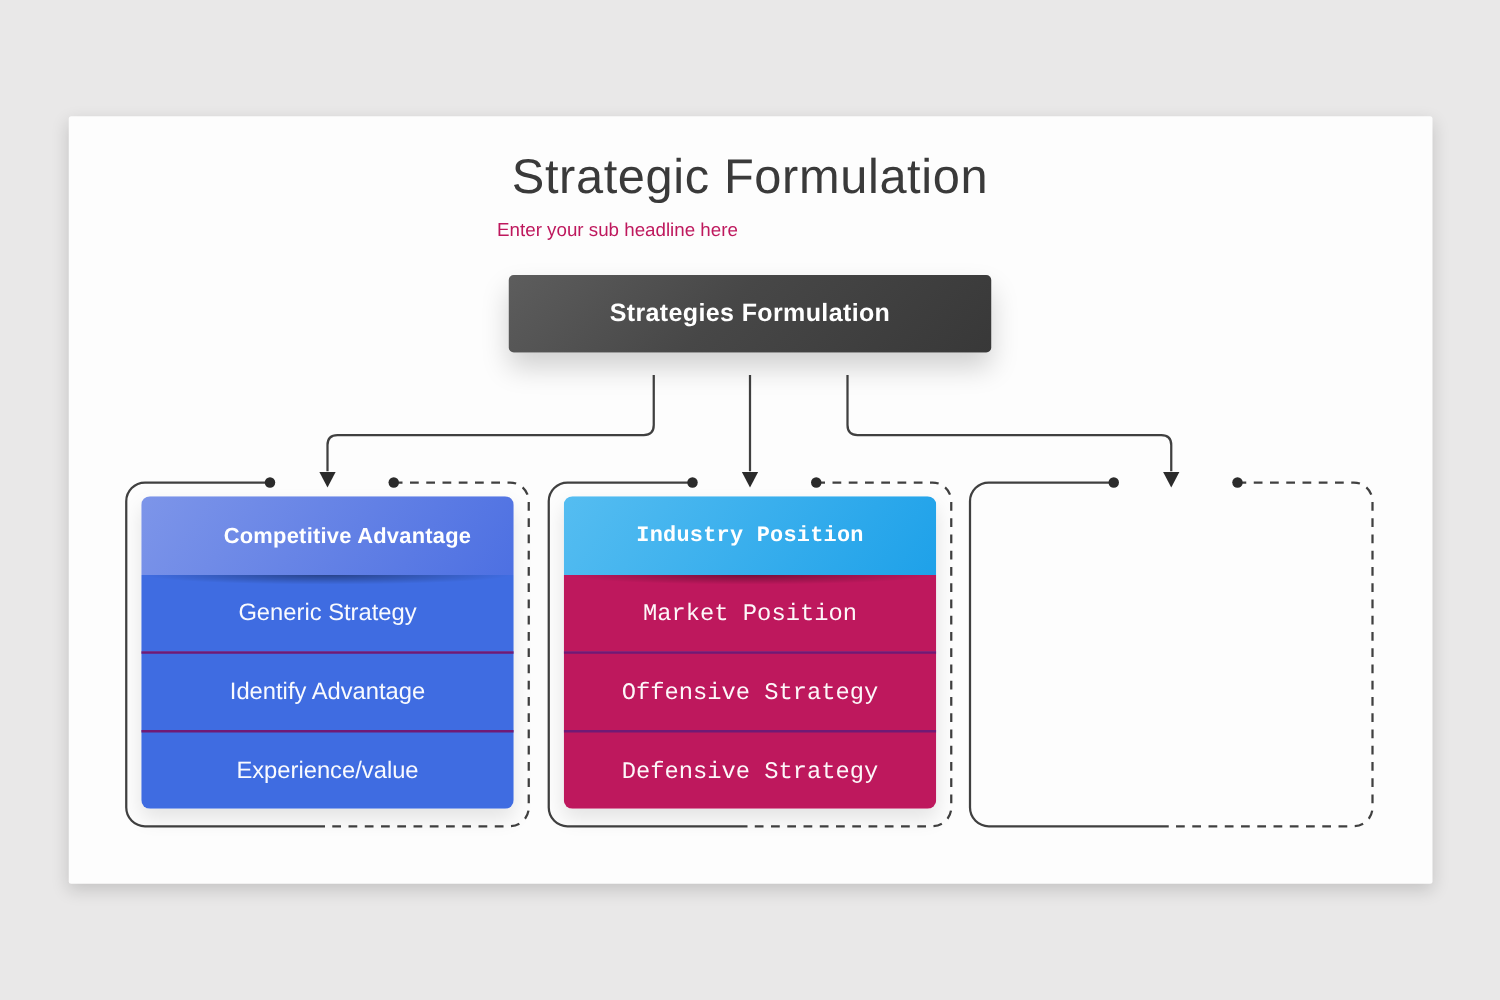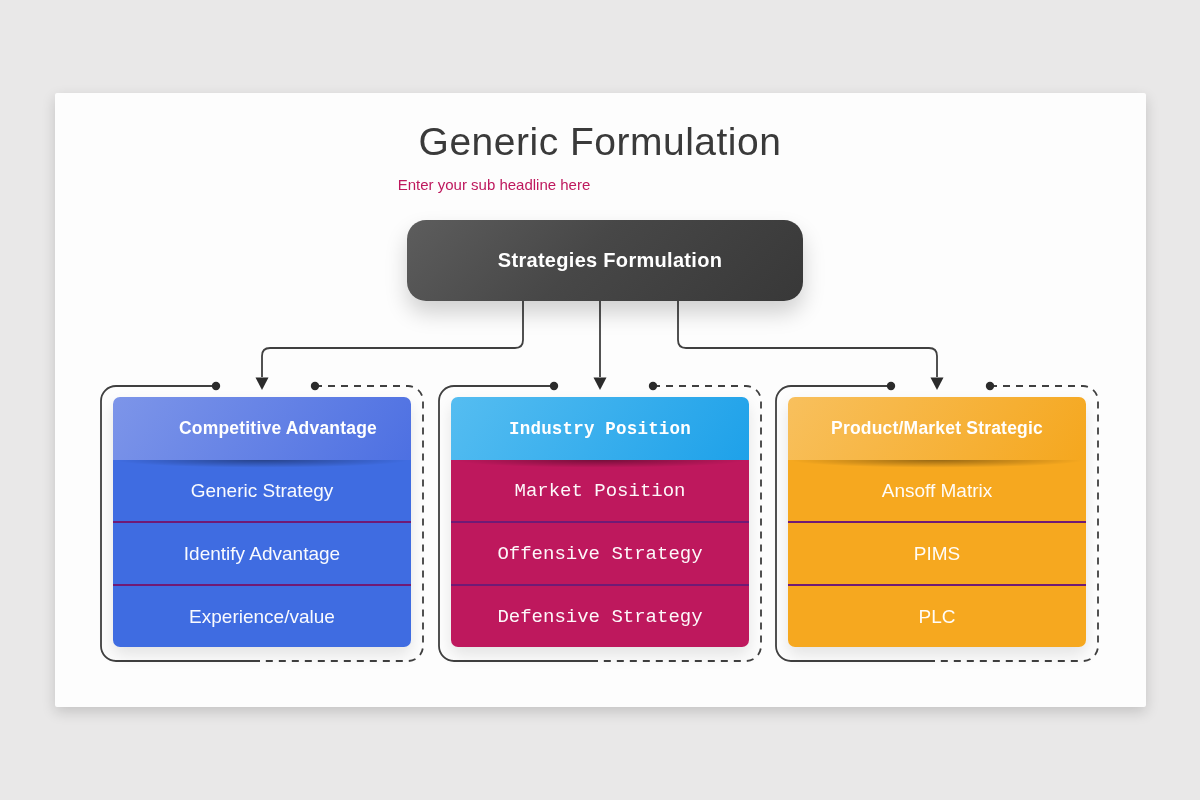--- a/index.html
+++ b/index.html
@@ -45,29 +45,28 @@
     width: 988px;
     text-align: center;
     font-size: 15px;
     color: #be185d;
   }
   .root-node {
     position: absolute;
     left: 407px;
     top: 220px;
     width: 386px;
-    height: 81px;
-    border-radius: 19px;
+    height: 62px;
+    border-radius: 4px;
     background: linear-gradient(135deg, #5d5d5d 0%, #474747 45%, #383838 100%);
     box-shadow: 0 12px 22px rgba(0,0,0,0.18);
     display: flex;
     align-items: center;
     justify-content: center;
     z-index: 2;
-    padding-left: 10px;
   }
   .root-node span {
     color: #ffffff;
     font-size: 20px;
     font-weight: 700;
     letter-spacing: 0.3px;
   }
   svg.overlay {
     position: absolute;
     left: 0;
@@ -133,21 +132,21 @@
   .card-1 .card-item { background: #3f6ce1; }
   .card-2 .card-item { background: #be185d; }
   .card-3 .card-item { background: #f6a81f; }
 </style>
 </head>
 <body>
 
 <div class="canvas">
   <div class="slide"></div>
 
-  <div class="page-title">Generic Formulation</div>
+  <div class="page-title">Strategic Formulation</div>
   <div class="page-subtitle">Enter your sub headline here</div>
 
   <div class="root-node">
     <span>Strategies Formulation</span>
   </div>
 
   <svg class="overlay" viewBox="0 0 1200 800" xmlns="http://www.w3.org/2000/svg">
 
     <g fill="none" stroke="#404040" stroke-width="1.8">
       <path d="M 523 300 V 340 Q 523 348 515 348 H 270 Q 262 348 262 356 V 377"></path>
@@ -193,21 +192,13 @@
 
   <div class="card card-2">
     <div class="card-header">
       <span>Industry Position</span>
     </div>
     <div class="card-item">Market Position</div>
     <div class="card-item">Offensive Strategy</div>
     <div class="card-item">Defensive Strategy</div>
   </div>
 
-  <div class="card card-3">
-    <div class="card-header">
-      <span>Product/Market Strategic</span>
-    </div>
-    <div class="card-item">Ansoff Matrix</div>
-    <div class="card-item">PIMS</div>
-    <div class="card-item">PLC</div>
-  </div>
 </div>
 
 </body></html>

